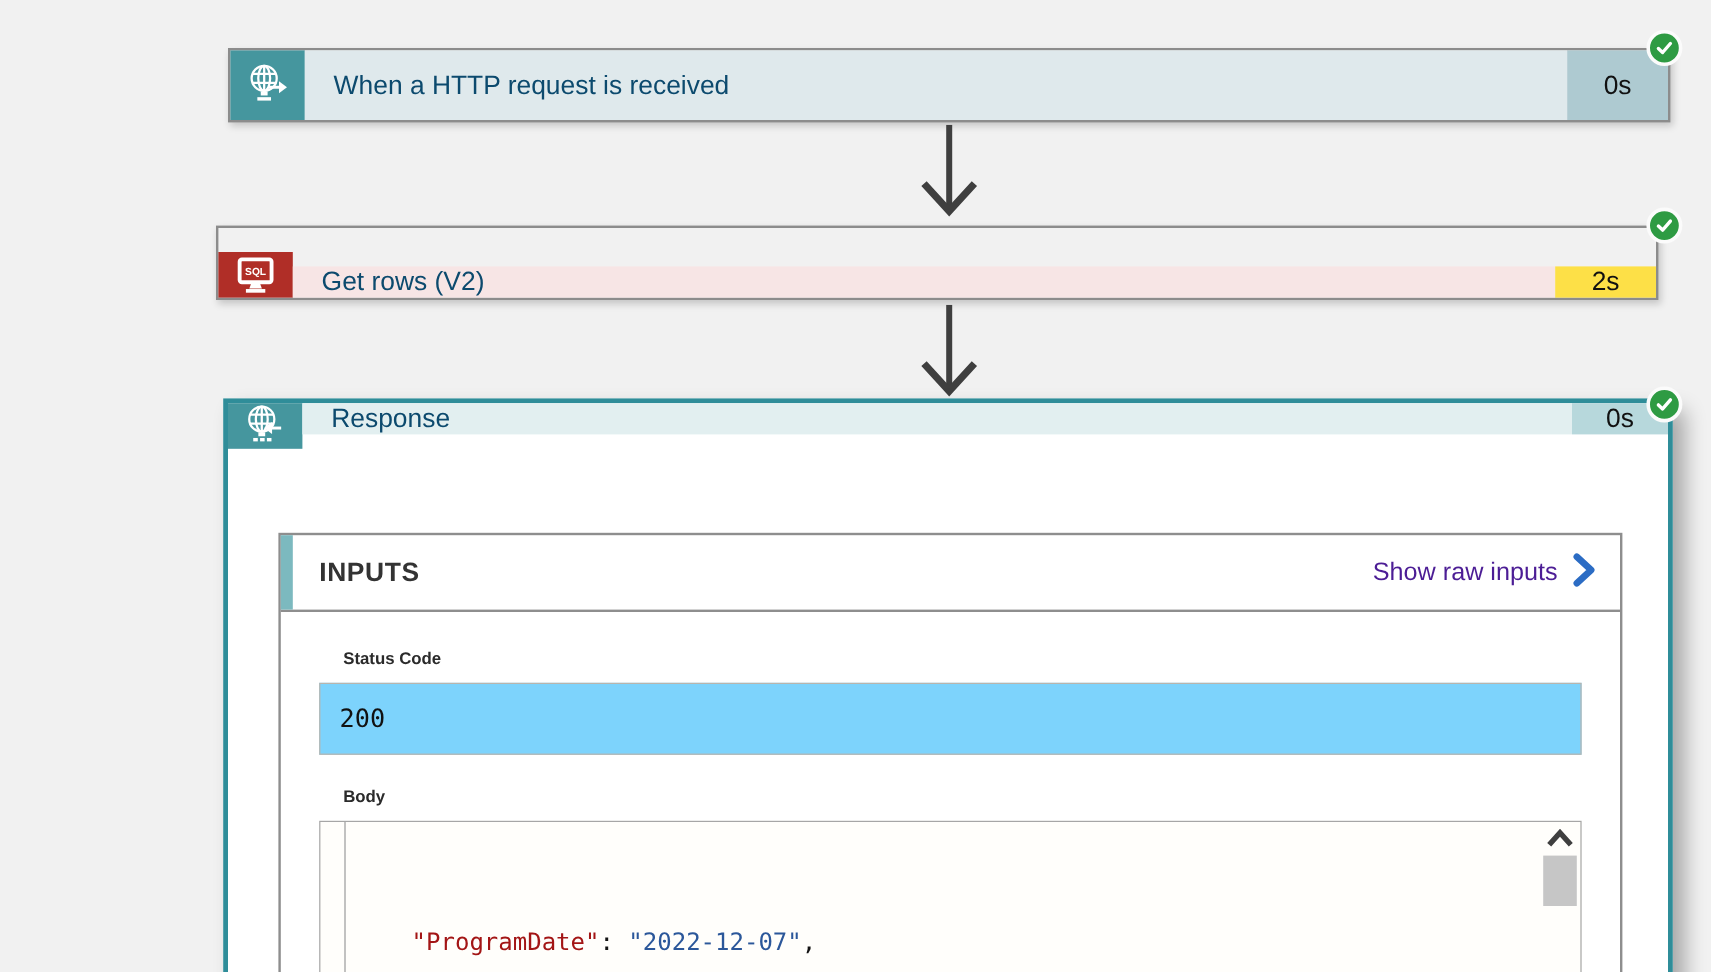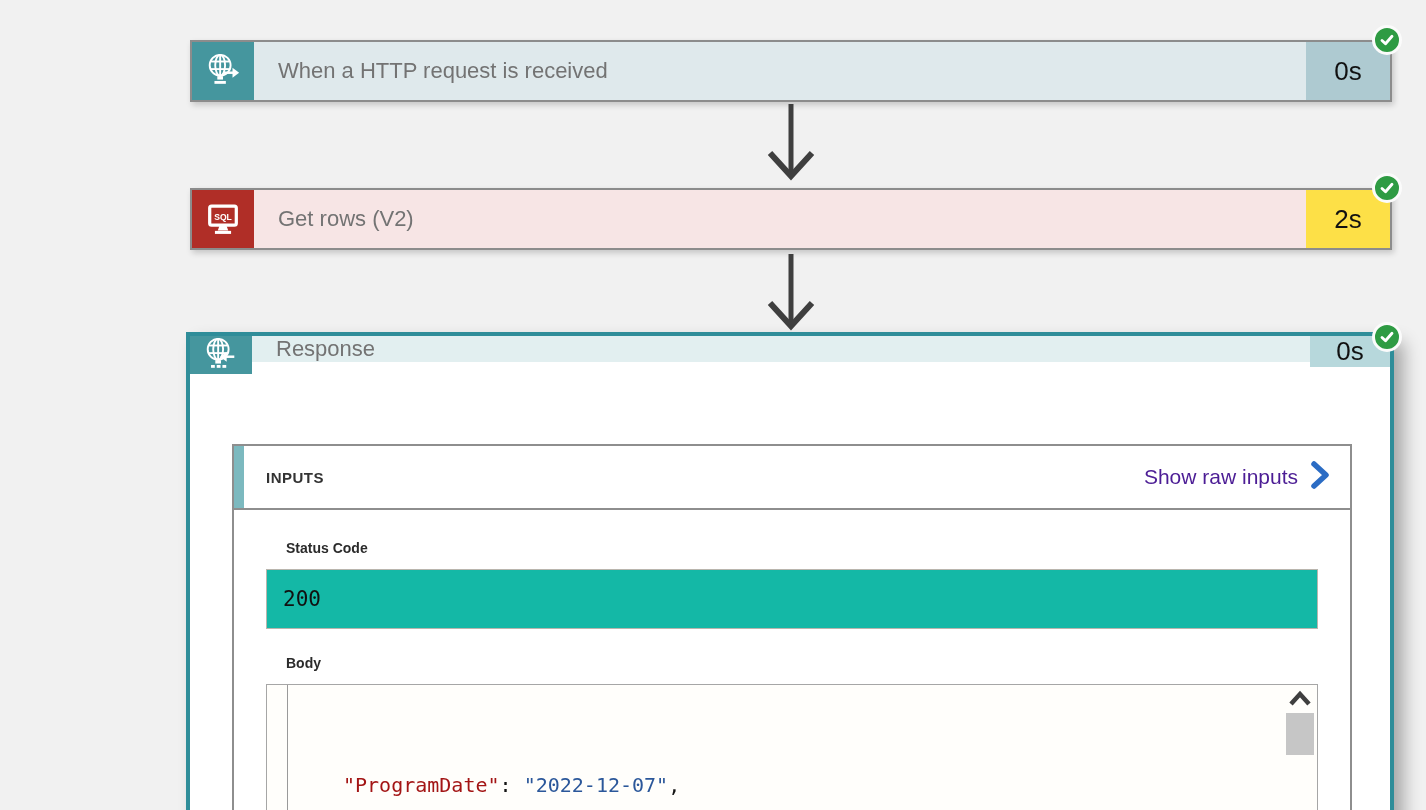--- a/index.html
+++ b/index.html
@@ -23,36 +23,36 @@
   }
   .step-icon {
     width: 62px; flex: 0 0 62px;
     display: flex; align-items: center; justify-content: center;
   }
   .step-title {
     flex: 1 1 auto;
     display: flex; align-items: center;
     padding-left: 24px;
     font-size: 22px;
-    color: #737373;
+    color: #0c4a6e;
     white-space: nowrap; overflow: hidden;
   }
   .step-duration {
     flex: 0 0 84px;
     display: flex; align-items: center; justify-content: center;
-    font-size: 26px; color: #111;
+    font-size: 22px; color: #111;
   }
   .teal-bg { background: #45969e; }
   .red-bg { background: #b02e27; }
 
   #card-trigger { left: 190px; top: 40px; }
   #card-trigger .step-title { background: #dfe9ec; }
   #card-trigger .step-duration { background: #aecad1; }
 
-  #card-getrows { left: 190px; top: 188px; }
+  #card-getrows { left: 180px; top: 188px; align-items: flex-end; }
   #card-getrows .step-title { background: #f7e5e5; }
   #card-getrows .step-duration { background: #fde047; }
 
   
   .status-badge {
     position: absolute;
     width: 30px; height: 30px;
     background: #2e9b43;
     border: 3px solid #fbfbfb;
     border-radius: 50%;
@@ -95,42 +95,42 @@
     height: 64px;
     border-bottom: 2px solid #8e8e8e;
     display: flex; align-items: center;
   }
   .accent-bar {
     width: 10px; height: 100%;
     background: #7cb9bf;
     flex: 0 0 10px;
   }
   .inputs-title {
-    font-size: 15px; font-weight: bold; color: #333;
+    font-size: 22px; font-weight: bold; color: #333;
     letter-spacing: 0.5px;
     margin-left: 22px;
   }
   .spacer { flex: 1 1 auto; }
   .show-raw {
     display: flex; align-items: center; gap: 10px;
     padding-right: 18px;
     cursor: pointer;
   }
   .show-raw-label { font-size: 21px; color: #4c1d95; }
 
   #inputs-content { padding: 30px 32px 0 32px; }
   .field-label {
     font-size: 14px; font-weight: bold; color: #2b2b2b;
     margin-bottom: 13px;
     margin-left: 20px;
   }
   #status-code-box {
     height: 60px;
     border: 1px solid #b9b5ad;
-    background: #14b8a6;
+    background: #7dd3fc;
     display: flex; align-items: center;
     padding-left: 16px;
     font-family: "DejaVu Sans Mono", "Liberation Mono", monospace;
     font-size: 21px; color: #111;
     margin-bottom: 26px;
     margin-top: 12px;
   }
   #body-code-box {
     position: relative;
     height: 260px;

